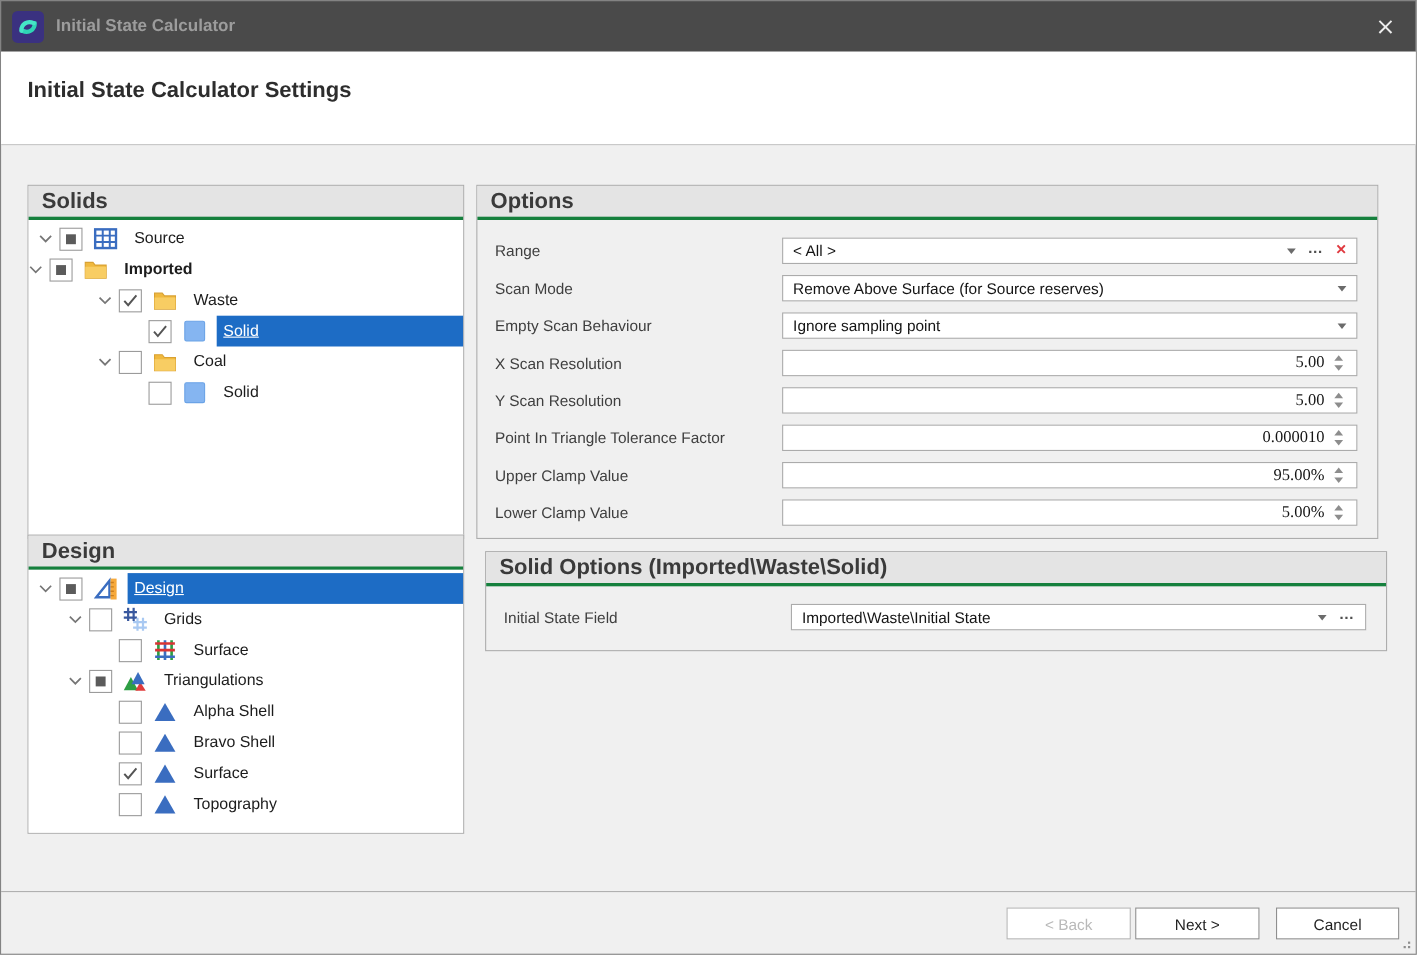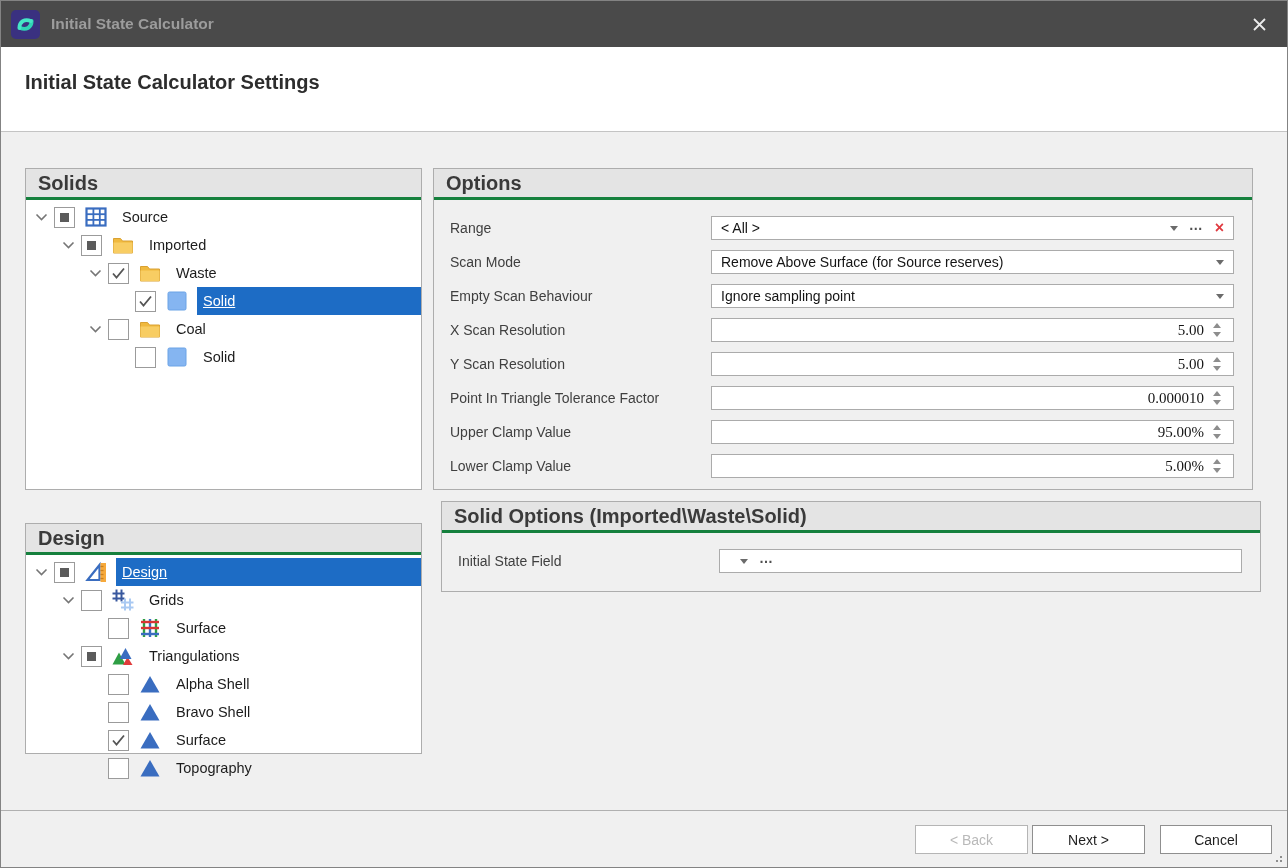--- a/index.html
+++ b/index.html
@@ -89,21 +89,21 @@
             <svg width="22" height="22" viewBox="0 0 22 22">
               <rect x="1.5" y="2.5" width="19" height="17" fill="#fff" stroke="#3a6dc0" stroke-width="2.2"></rect>
               <line x1="8.4" y1="2.5" x2="8.4" y2="19.5" stroke="#3a6dc0" stroke-width="1.8"></line>
               <line x1="14.8" y1="2.5" x2="14.8" y2="19.5" stroke="#3a6dc0" stroke-width="1.8"></line>
               <line x1="1.5" y1="8.2" x2="20.5" y2="8.2" stroke="#3a6dc0" stroke-width="1.8"></line>
               <line x1="1.5" y1="13.9" x2="20.5" y2="13.9" stroke="#3a6dc0" stroke-width="1.8"></line>
             </svg>
           </span>
           <span class="tree-label">Source</span>
         </div>
-        <div class="tree-row" style="padding-left: 36px;">
+        <div class="tree-row" style=" font-weight: bold;">
           <span class="chev-slot">
             <svg width="13" height="9" viewBox="0 0 13 9">
               <path d="M1.5 1.5 L6.5 6.5 L11.5 1.5" stroke="#767676" stroke-width="1.6" fill="none"></path>
             </svg>
           </span>
           <div class="checkbox indeterminate"></div>
           <span class="tree-icon">
             <svg width="22" height="22" viewBox="0 0 22 22">
               <path d="M1.5 4.5 h7 l2 2.5 h10 v12 h-19 z" fill="#f0b93e" stroke="#d9a132" stroke-width="1"></path>
               <path d="M1.5 8.5 h19 v10.5 h-19 z" fill="#f8cd63"></path>
@@ -166,21 +166,21 @@
             <svg width="22" height="22" viewBox="0 0 22 22">
               <rect x="2" y="2" width="18" height="18" rx="1.5" fill="#85b5f1" stroke="#6ba3e6"></rect>
             </svg>
           </span>
           <span class="tree-label">Solid</span>
         </div>
       </div>
     </div>
 </div>
 
-<div class="groupbox tree-box" id="design-group" style="left:24px;top:522px;width:397px;height:231px;">
+<div class="groupbox tree-box" id="design-group" style="left:24px;top:485px;width:397px;height:272px;">
   <div class="groupbox-header">Design</div>
   <div class="groupbox-body">
       <div class="tree" id="design-tree">
         <div class="tree-row" style="padding-left: 9px;">
           <span class="chev-slot">
             <svg width="13" height="9" viewBox="0 0 13 9">
               <path d="M1.5 1.5 L6.5 6.5 L11.5 1.5" stroke="#767676" stroke-width="1.6" fill="none"></path>
             </svg>
           </span>
           <div class="checkbox indeterminate"></div>
@@ -385,20 +385,21 @@
     </div>
 </div>
 
 <div class="groupbox" id="solid-options-group" style="left:440px;top:500px;width:820px;height:91px;">
   <div class="groupbox-header">Solid Options (Imported\Waste\Solid)</div>
   <div class="groupbox-body">
       <div class="rows" id="solid-options-rows">
         <div class="opt-row">
           <div class="opt-label">Initial State Field</div>
           <div class="opt-field combo">
+            <span class="value">Imported\Waste\Initial State</span>
             <span class="fbtn dd-arrow"></span>
             <span class="fbtn ellipsis">…</span>
           </div>
         </div>
       </div>
     </div>
 </div>
 
 <div class="footer-sep"></div>
 <button class="btn" id="back-btn" disabled="">&lt; Back</button>

